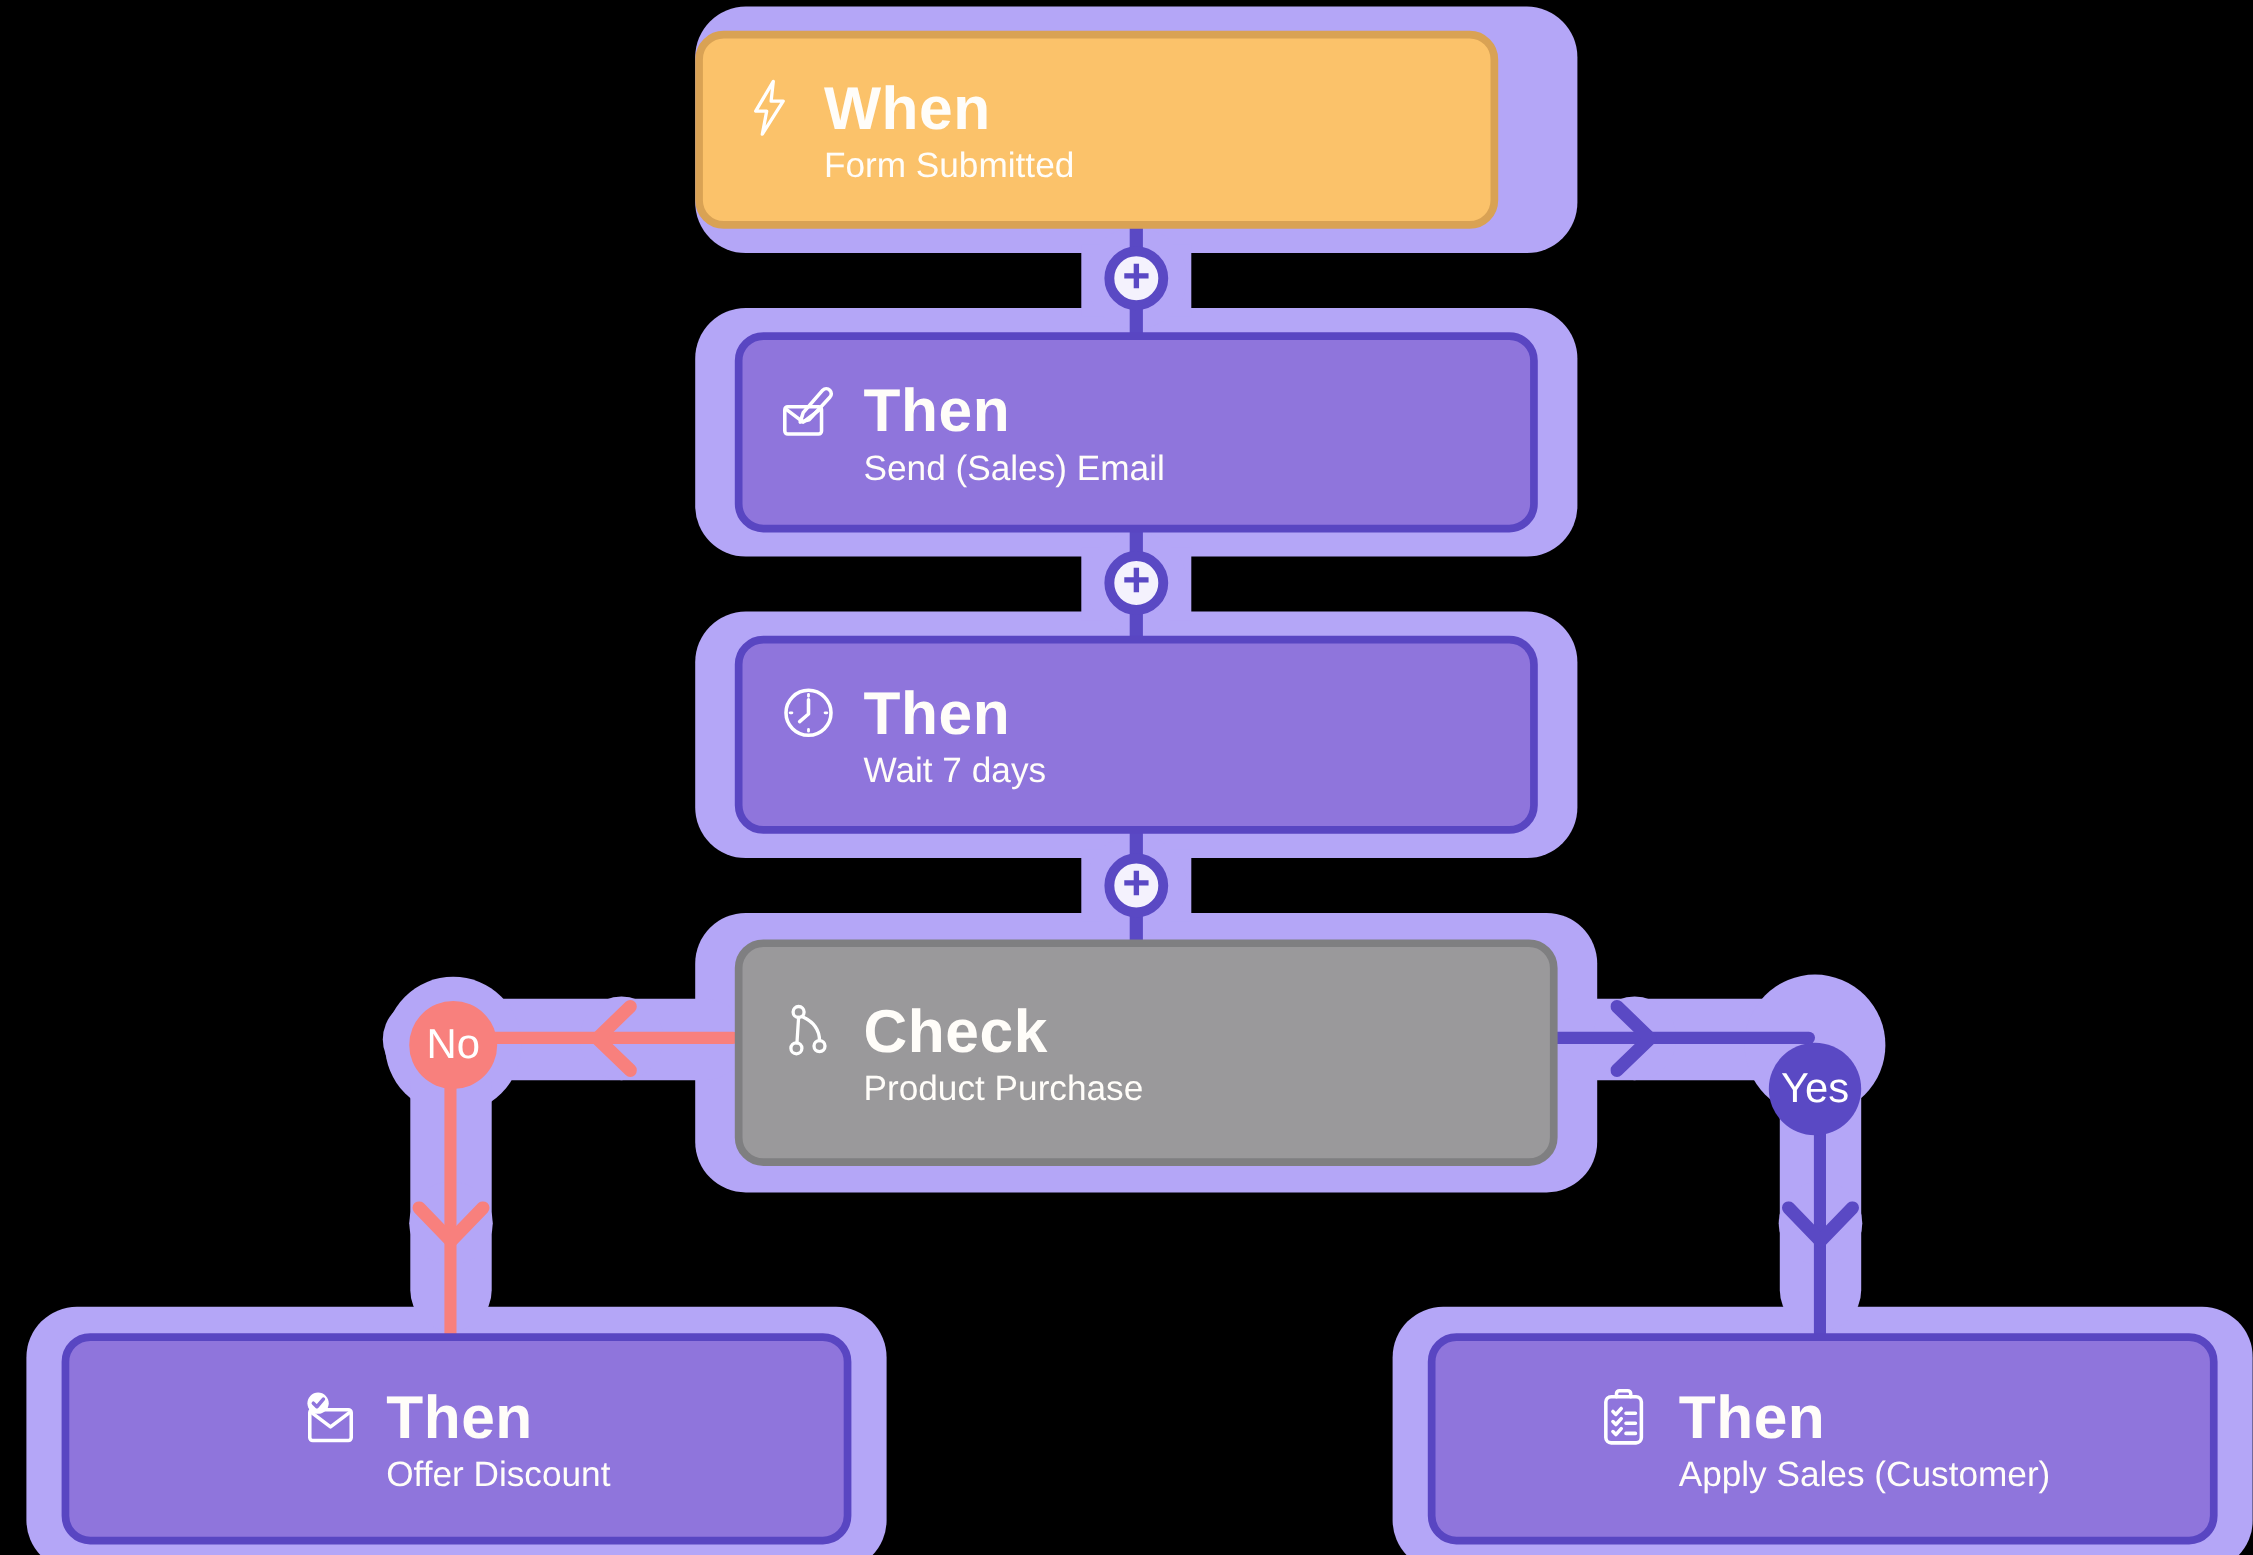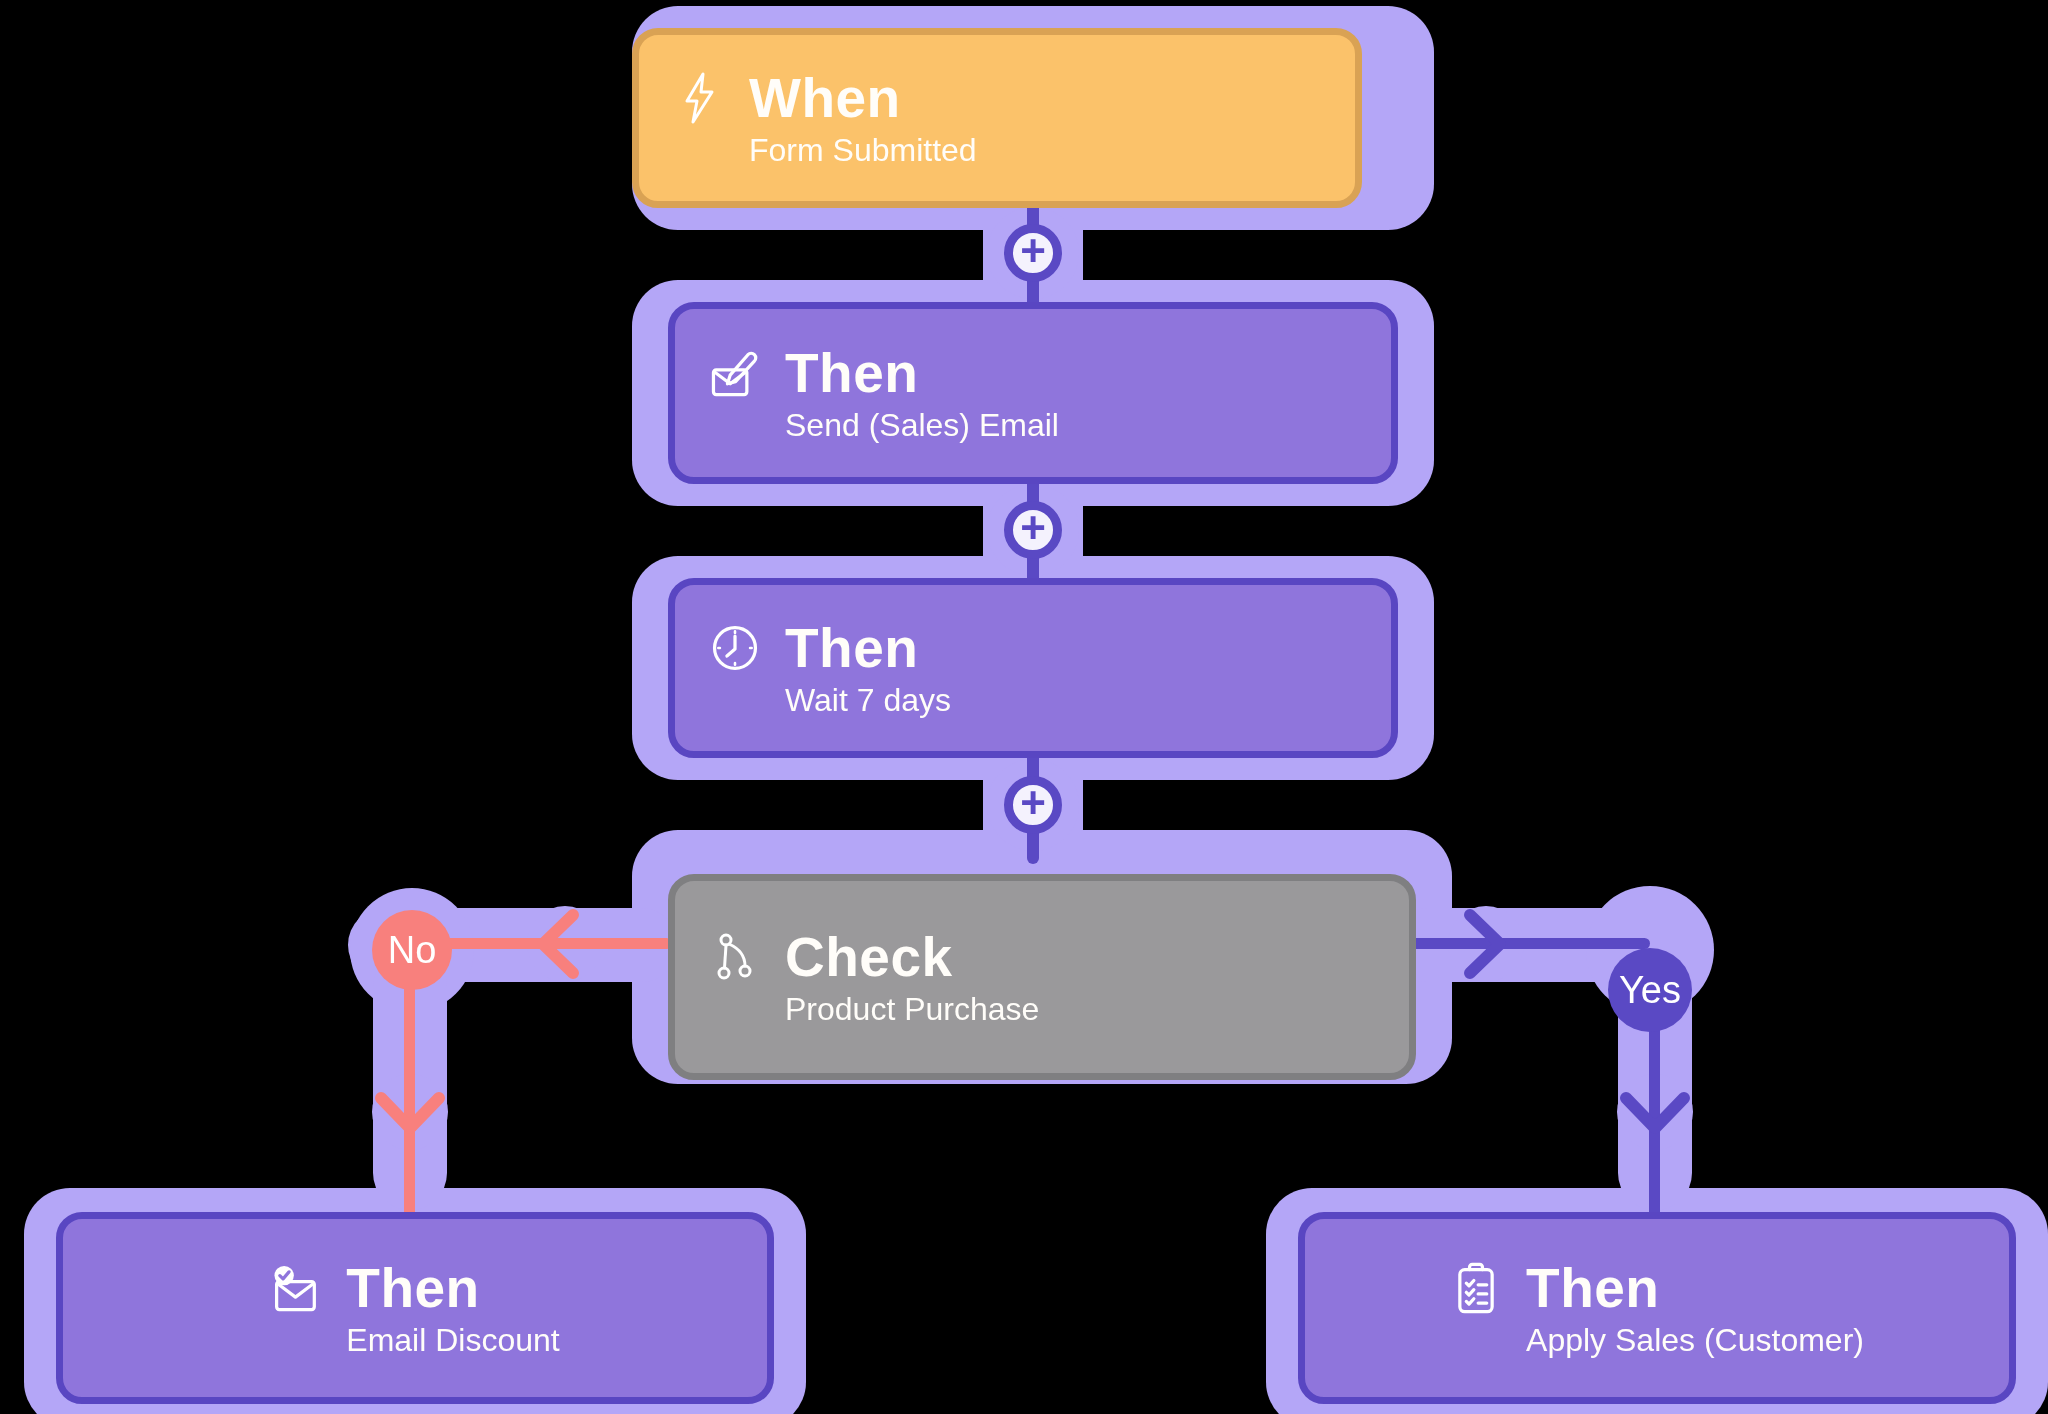--- a/index.html
+++ b/index.html
@@ -20,21 +20,21 @@
   
   .line{position:absolute;background:var(--connector);border-radius:6px;}
   .line-red{background:var(--no-branch);}
   
   .card{position:absolute;box-sizing:border-box;border-radius:26px;color:var(--text);
         display:grid;grid-template-columns:auto auto;column-gap:24px;
         align-content:center;justify-content:start;padding-left:34px;}
   .card-centered{justify-content:center;padding-left:0;}
   .card-trigger{background:var(--trigger-fill);border:7px solid var(--trigger-border);}
   .card-action{background:var(--action-fill);border:7px solid var(--action-border);}
-  .card-condition{background:var(--condition-fill);border:7px solid var(--condition-border);margin-top:20px;}
+  .card-condition{background:var(--condition-fill);border:7px solid var(--condition-border);}
   .icon{grid-column:1;grid-row:1;align-self:center;width:52px;height:56px;display:flex;
         align-items:center;justify-content:center;}
   .icon svg{width:52px;height:56px;}
   .title{grid-column:2;grid-row:1;font-size:55px;font-weight:700;line-height:1.18;letter-spacing:.5px;}
   .subtitle{grid-column:2;grid-row:2;font-size:32px;line-height:1.25;}
   
   .plus{position:absolute;width:58px;height:58px;box-sizing:border-box;cursor:pointer;
         border:9px solid var(--connector);background:var(--plus-fill);border-radius:50%;
         display:flex;align-items:center;justify-content:center;}
   .plus span{font-size:44px;font-weight:700;color:var(--connector);line-height:0;margin-top:-4px;}
@@ -137,21 +137,21 @@
 <div class="card card-action card-centered" style="left:56px;top:1212px;width:718px;height:192px">
   <span class="icon">
     <svg viewBox="0 0 48 52">
       <rect class="nodeicon" x="6" y="20" width="35" height="26" rx="2.5"></rect>
       <path class="nodeicon" d="M7 22 L23.5 34.5 L40 22"></path>
       <circle cx="13" cy="14.5" r="9" fill="#ffffff" stroke="none"></circle>
       <path d="M9 14.5 l3 3 l5.5 -6.5" fill="none" stroke="var(--action-fill)" stroke-width="3" stroke-linecap="round" stroke-linejoin="round"></path>
     </svg>
   </span>
   <span class="title">Then</span>
-  <span class="subtitle">Email Discount</span>
+  <span class="subtitle">Offer Discount</span>
 </div>
 
 <div class="card card-action card-centered" style="left:1298px;top:1212px;width:718px;height:192px">
   <span class="icon">
     <svg viewBox="0 0 48 52">
       <rect class="nodeicon" x="9" y="9" width="30" height="39" rx="4.5"></rect>
       <path class="nodeicon" d="M18 9 v-2.5 a2.5 2.5 0 0 1 2.5-2.5 h7 a2.5 2.5 0 0 1 2.5 2.5 V9"></path>
       <g style="stroke-width:2.6">
         <path class="nodeicon" d="M15 21.5 l2.5 2.5 l4.5 -5 M26 23 h8"></path>
         <path class="nodeicon" d="M15 30 l2.5 2.5 l4.5 -5 M26 31.5 h8"></path>

